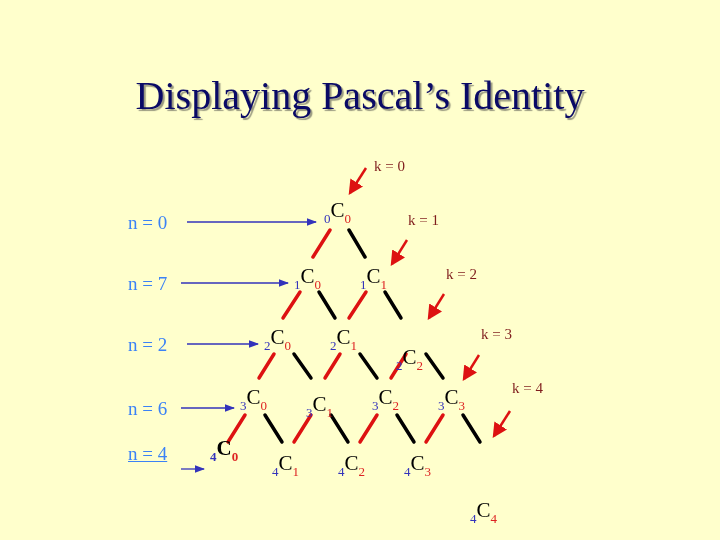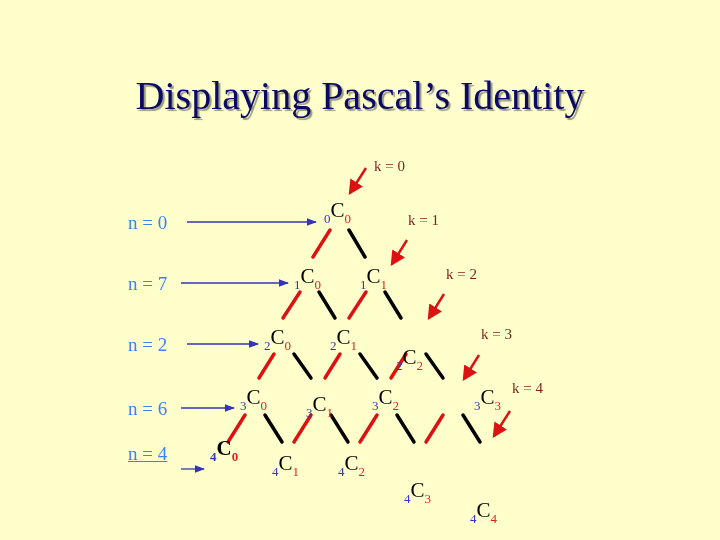--- a/index.html
+++ b/index.html
@@ -87,19 +87,19 @@
 <div id="nodes">
     <div class="node" style="left: 324px; top: 200px;"><span class="pre">0</span><span>C</span><span class="post">0</span></div>
     <div class="node" style="left: 294px; top: 266px;"><span class="pre">1</span><span>C</span><span class="post">0</span></div>
     <div class="node" style="left: 360px; top: 266px;"><span class="pre">1</span><span>C</span><span class="post">1</span></div>
     <div class="node" style="left: 264px; top: 327px;"><span class="pre">2</span><span>C</span><span class="post">0</span></div>
     <div class="node" style="left: 330px; top: 327px;"><span class="pre">2</span><span>C</span><span class="post">1</span></div>
     <div class="node" style="left: 396px; top: 327px; margin-top: 20px;"><span class="pre">2</span><span>C</span><span class="post">2</span></div>
     <div class="node" style="left: 240px; top: 387px;"><span class="pre">3</span><span>C</span><span class="post">0</span></div>
     <div class="node" style="left: 306px; top: 394px;"><span class="pre">3</span><span>C</span><span class="post">1</span></div>
     <div class="node" style="left: 372px; top: 387px;"><span class="pre">3</span><span>C</span><span class="post">2</span></div>
-    <div class="node" style="left: 438px; top: 387px; margin-left: 36px;"><span class="pre">3</span><span>C</span><span class="post">3</span></div>
+    <div class="node" style="left: 438px; top: 387px;"><span class="pre">3</span><span>C</span><span class="post">3</span></div>
     <div class="node" style="left: 210px; top: 438px; font-weight: bold;"><span class="pre">4</span><span>C</span><span class="post">0</span></div>
     <div class="node" style="left: 272px; top: 453px;"><span class="pre">4</span><span>C</span><span class="post">1</span></div>
     <div class="node" style="left: 338px; top: 453px;"><span class="pre">4</span><span>C</span><span class="post">2</span></div>
-    <div class="node" style="left: 404px; top: 480px;"><span class="pre">4</span><span>C</span><span class="post">3</span></div>
+    <div class="node" style="left: 404px; top: 453px;"><span class="pre">4</span><span>C</span><span class="post">3</span></div>
     <div class="node" style="left: 470px; top: 453px; margin-top: 47px;"><span class="pre">4</span><span>C</span><span class="post">4</span></div>
   </div>
 
 </body></html>

